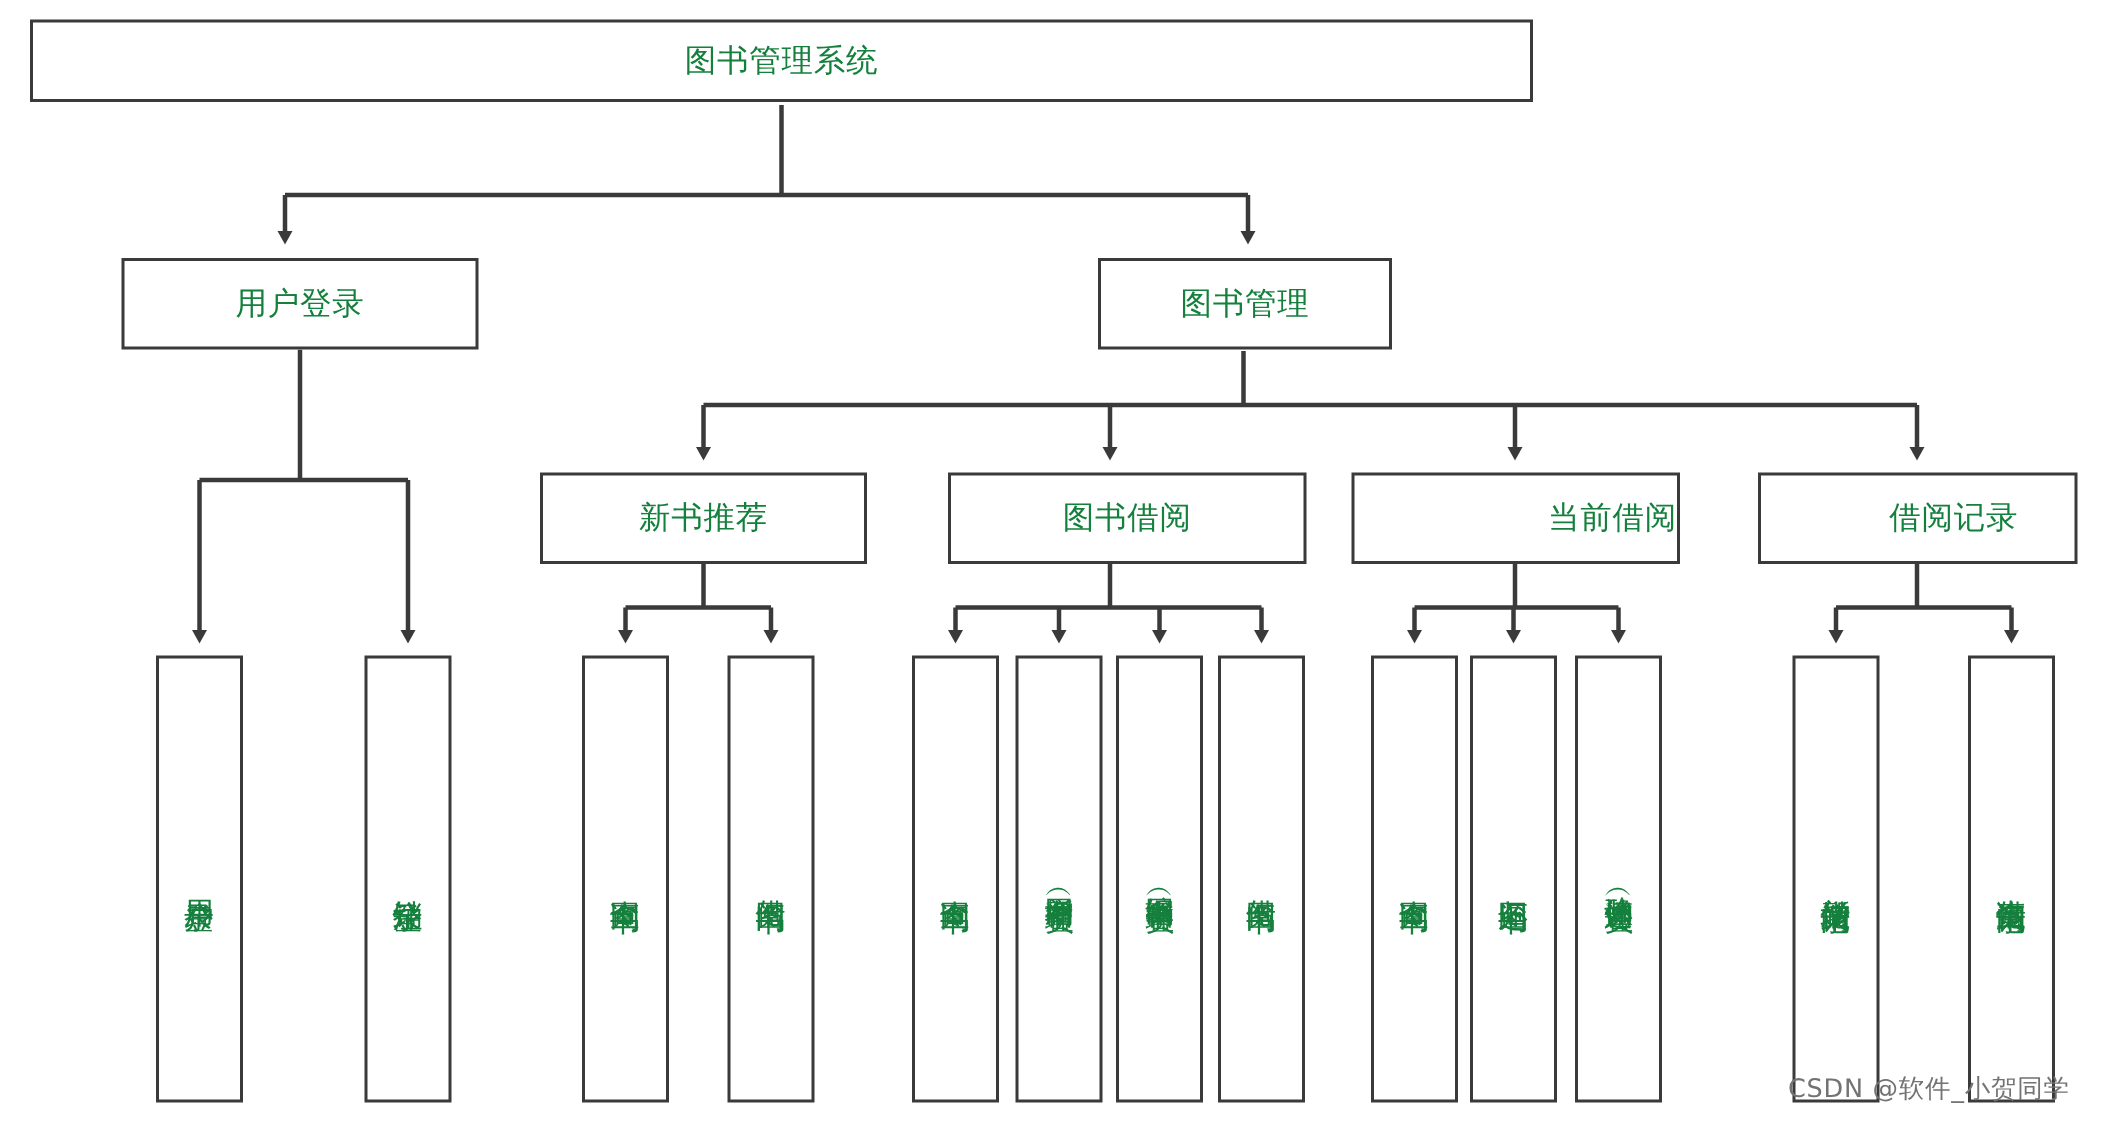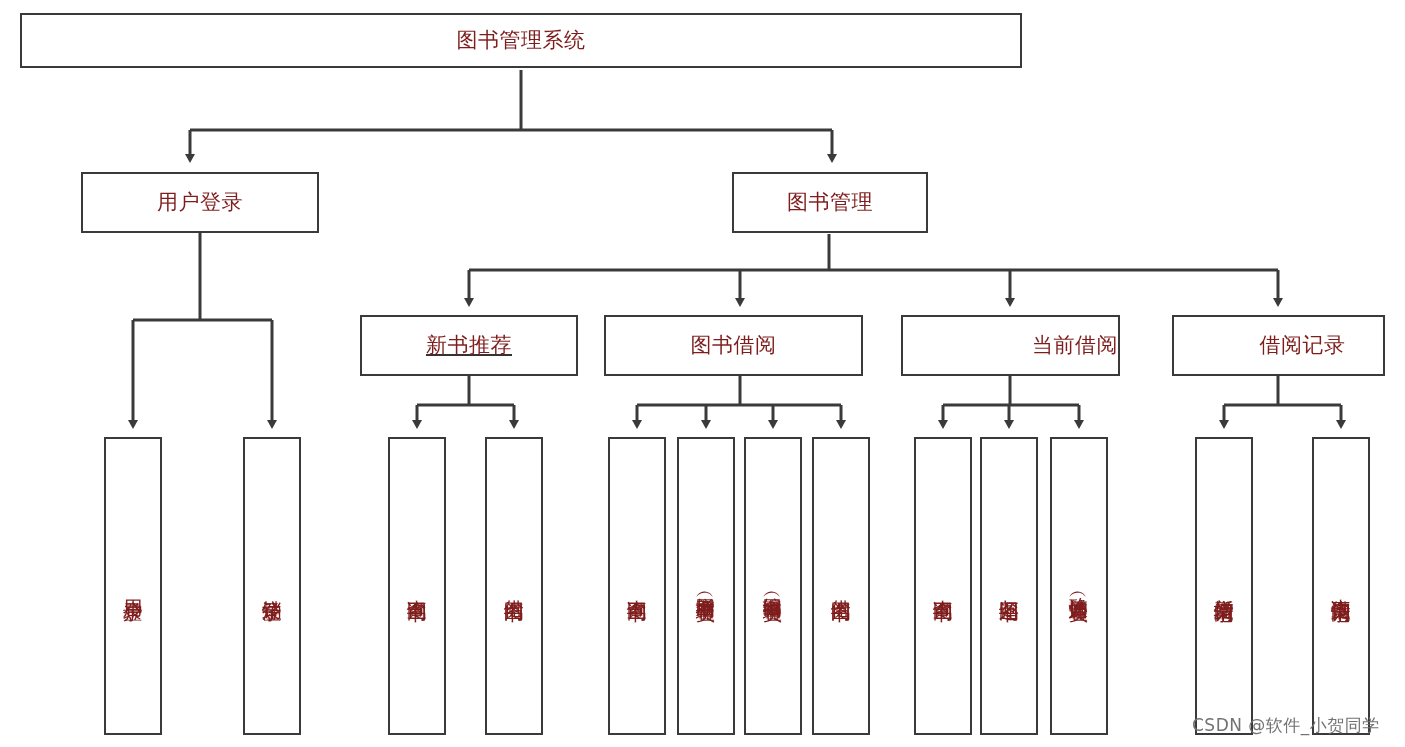--- a/index.html
+++ b/index.html
@@ -24,21 +24,21 @@
     border: 2px solid #3a3a3a;
     display: flex;
     align-items: center;
     justify-content: center;
     color: #333333;
   }
   .node-label {
     font-size: 21px;
     line-height: 1.25;
     letter-spacing: 0.5px;
-    color: #7f1d1d;
+    color: #15803d;
     white-space: nowrap;
     text-align: center;
   }
   .node.leaf {
     align-items: center;
     justify-content: center;
     padding: 4px 2px;
   }
   .node.leaf .node-label {
     writing-mode: vertical-rl;
@@ -131,24 +131,24 @@
     <span class="node-label">图书管理系统</span>
   </div>
 
   <div class="node" style="left:81px; top:172px; width:238px; height:61px;">
     <span class="node-label">用户登录</span>
   </div>
   <div class="node" style="left:711px; top:172px; width:196px; height:61px;margin-left:21px;">
     <span class="node-label">图书管理</span>
   </div>
 
-  <div class="node" style="left:360px; top:315px; width:218px; height:61px;text-decoration:underline;">
+  <div class="node" style="left:360px; top:315px; width:218px; height:61px;">
     <span class="node-label">新书推荐</span>
   </div>
-  <div class="node" style="left:604px; top:315px; width:259px; height:61px;">
+  <div class="node" style="left:632px; top:315px; width:239px; height:61px;">
     <span class="node-label">图书借阅</span>
   </div>
   <div class="node" style="left:901px; top:315px; width:219px; height:61px;justify-content:flex-end;">
     <span class="node-label">当前借阅</span>
   </div>
   <div class="node" style="left:1172px; top:315px; width:213px; height:61px;padding-left:48px;">
     <span class="node-label">借阅记录</span>
   </div>
 
   <div class="node leaf" style="left:104px; top:437px; width:58px; height:298px;">

